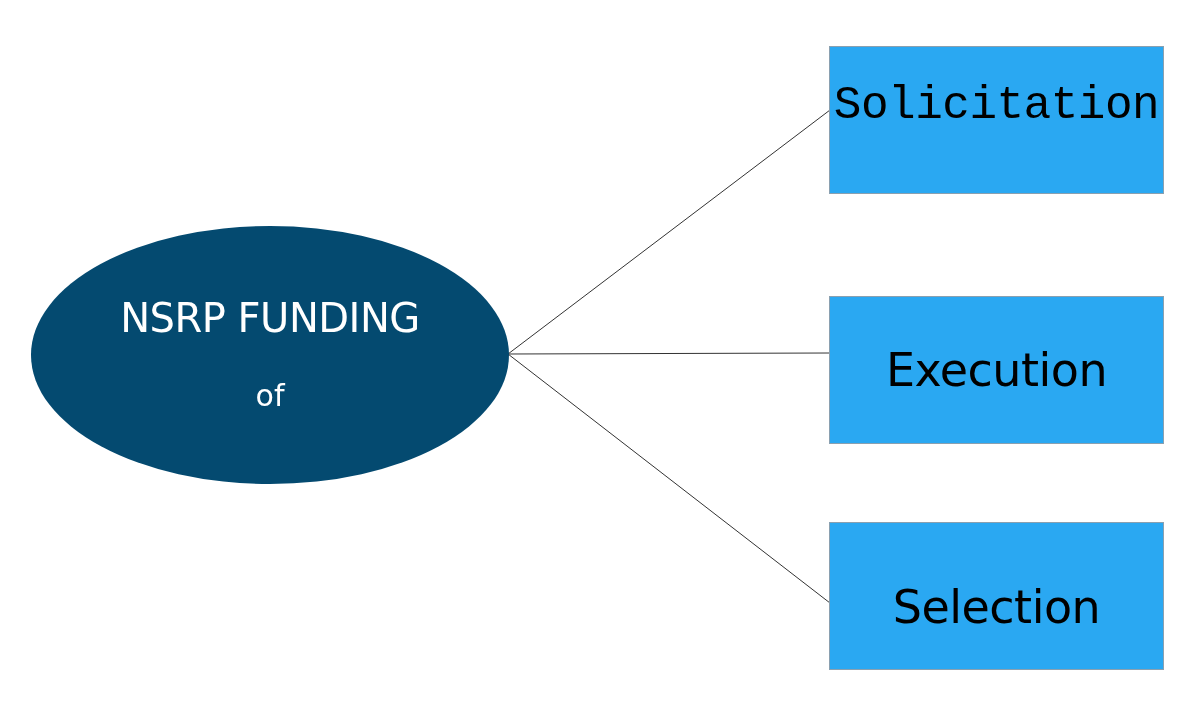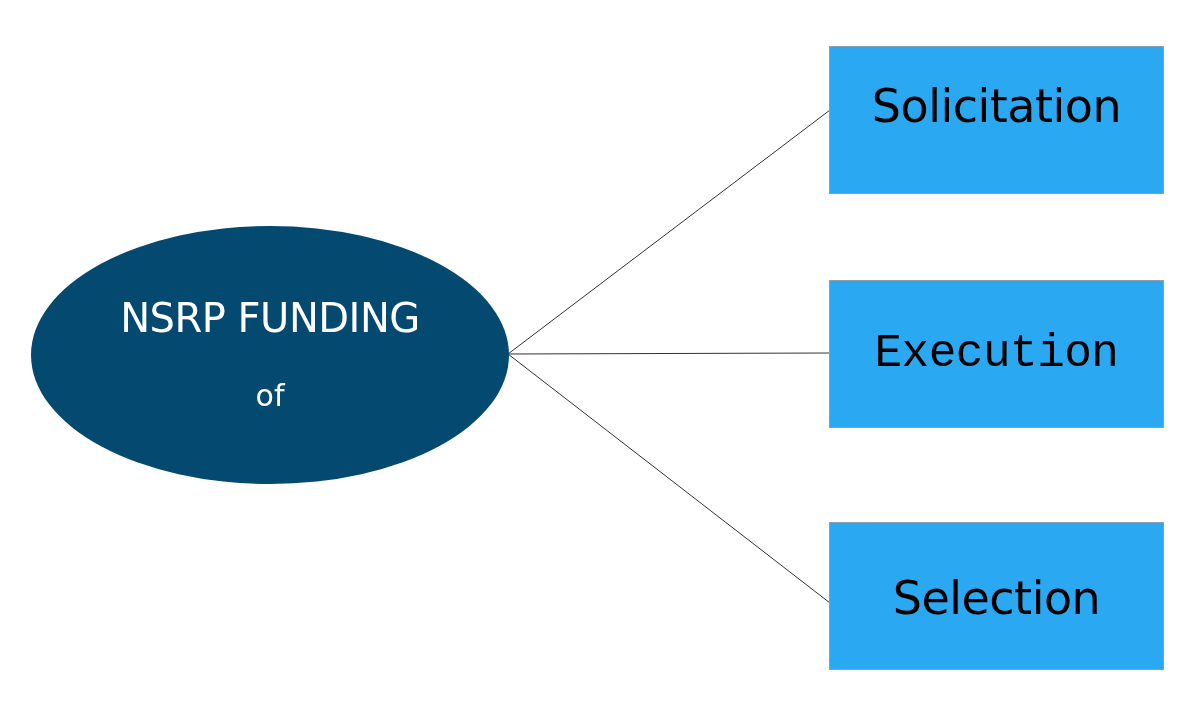--- a/index.html
+++ b/index.html
@@ -16,39 +16,39 @@
     .ellipse .l2 { font-size: 30px; margin: 7px 0 2px 0; }
     .ellipse .l3 { font-size: 40px; letter-spacing: -0.5px; }
     .box {
       position: absolute; left: 829px; width: 333px; height: 146px;
       background: #2aa8f2; border: 1px solid #8aa0b0;
       display: flex; align-items: center; justify-content: center;
       color: #000000; font-size: 46px; letter-spacing: -0.5px;
     }
     .box span { position: relative; top: -14px; }
     .box.b2 span { top: 0px; }
-    .box.b3 span { top: 2px; }
+    .box.b3 span { top: 11px; }
   </style>
 </head>
 <body>
 
 <svg class="connectors" width="1200" height="719">
   <line x1="508" y1="354" x2="830" y2="110" stroke="#333333" stroke-width="1"></line>
   <line x1="508" y1="354" x2="830" y2="353" stroke="#333333" stroke-width="1"></line>
   <line x1="508" y1="354" x2="830" y2="603" stroke="#333333" stroke-width="1"></line>
 </svg>
 
 <div class="ellipse">
   <div class="l1">NSRP FUNDING</div>
   <div class="l2">of</div>
 </div>
 
-<div class="box b1" style="top:46px;">
+<div class="box b1" style="top:46px;font-family:Liberation Mono, monospace;">
   <span>Solicitation</span>
 </div>
 
-<div class="box b2" style="top:280px;font-family:Liberation Mono, monospace;">
+<div class="box b2" style="top:296px;">
   <span>Execution</span>
 </div>
 
 <div class="box b3" style="top:522px;">
   <span>Selection</span>
 </div>
 
 </body></html>

